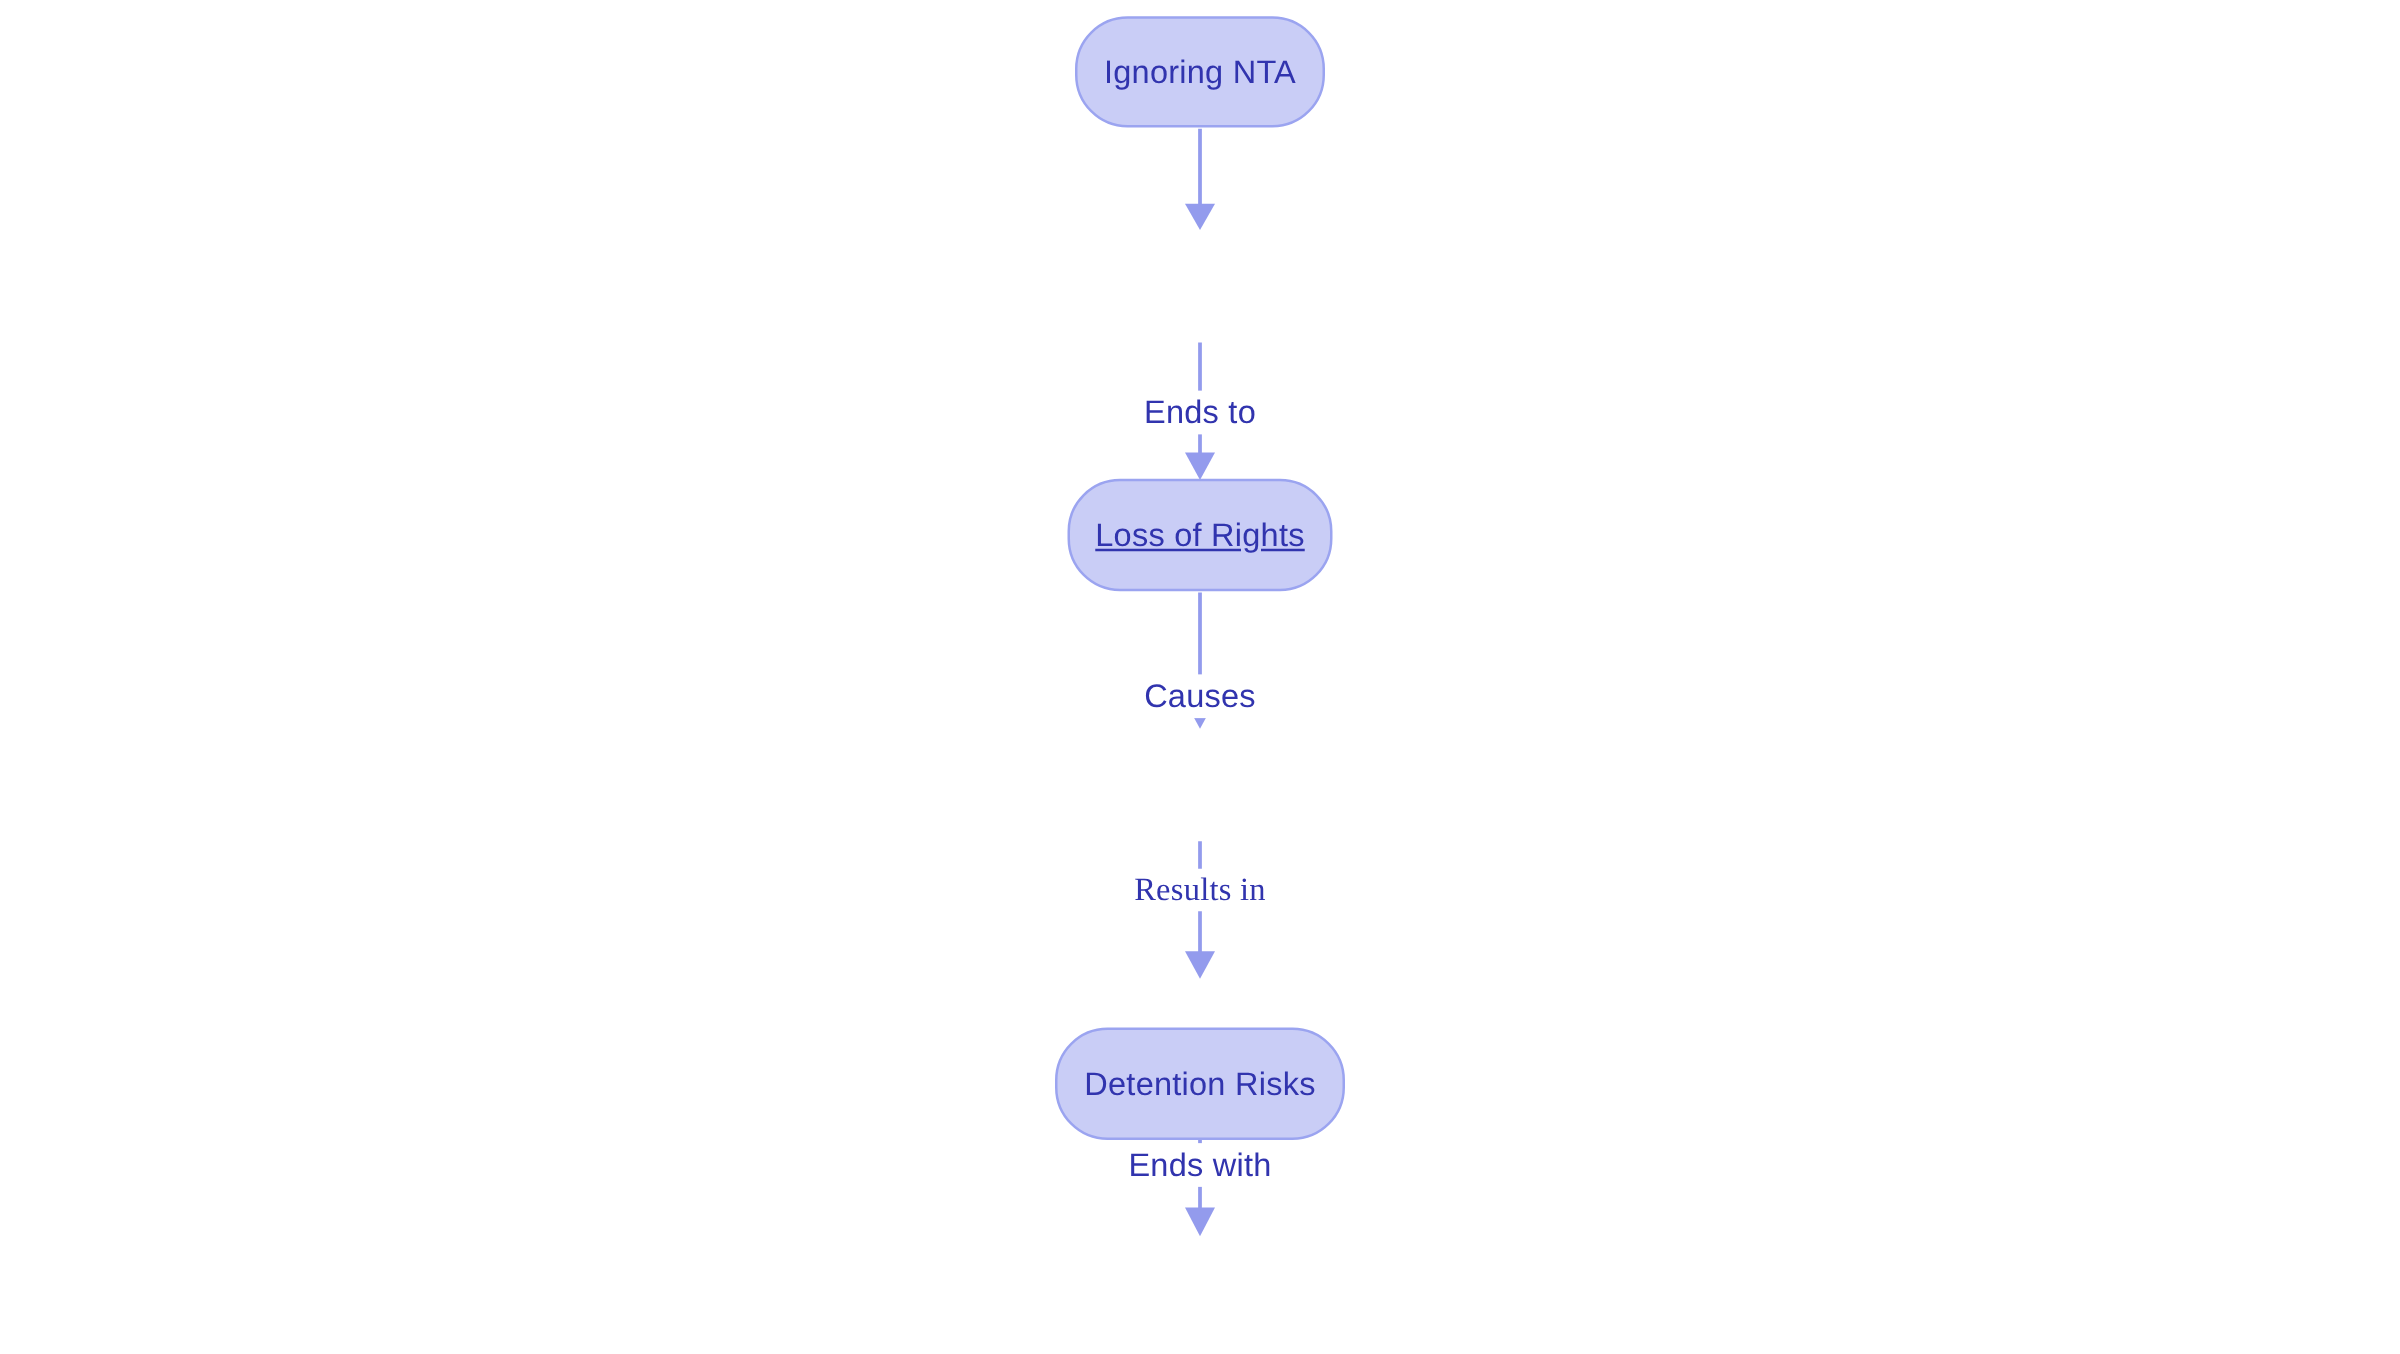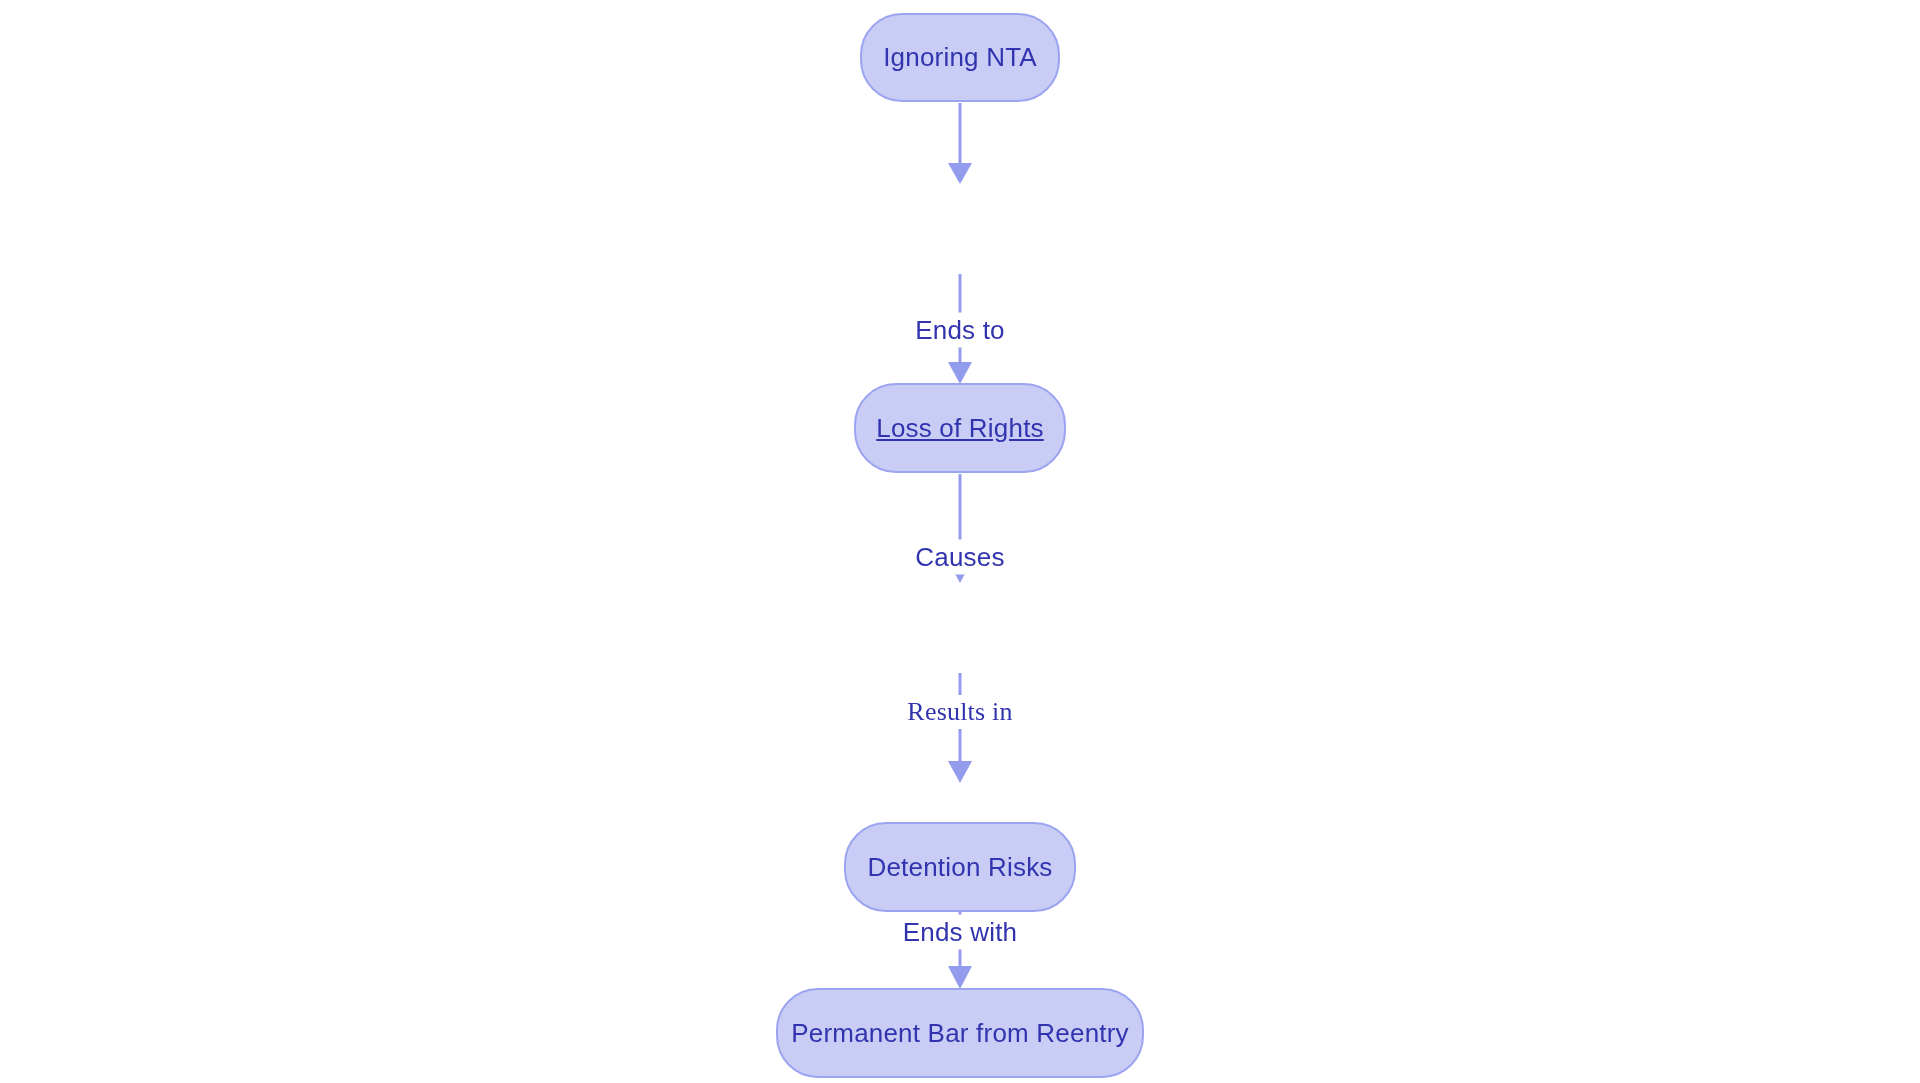--- a/index.html
+++ b/index.html
@@ -86,21 +86,20 @@
   </svg>
 
   <div class="node n1">Ignoring NTA</div>
 
 
   <div class="node n3">Loss of Rights</div>
 
 
   <div class="node n5">Detention Risks</div>
 
-  <div class="node n6">Permanent Bar from Reentry</div>
 
   <div class="edge-label el1">Ends to</div>
 
   <div class="edge-label el2">Causes</div>
 
   <div class="edge-label el3">Results in</div>
 
   <div class="edge-label el4">Ends with</div>
 
 </div>

